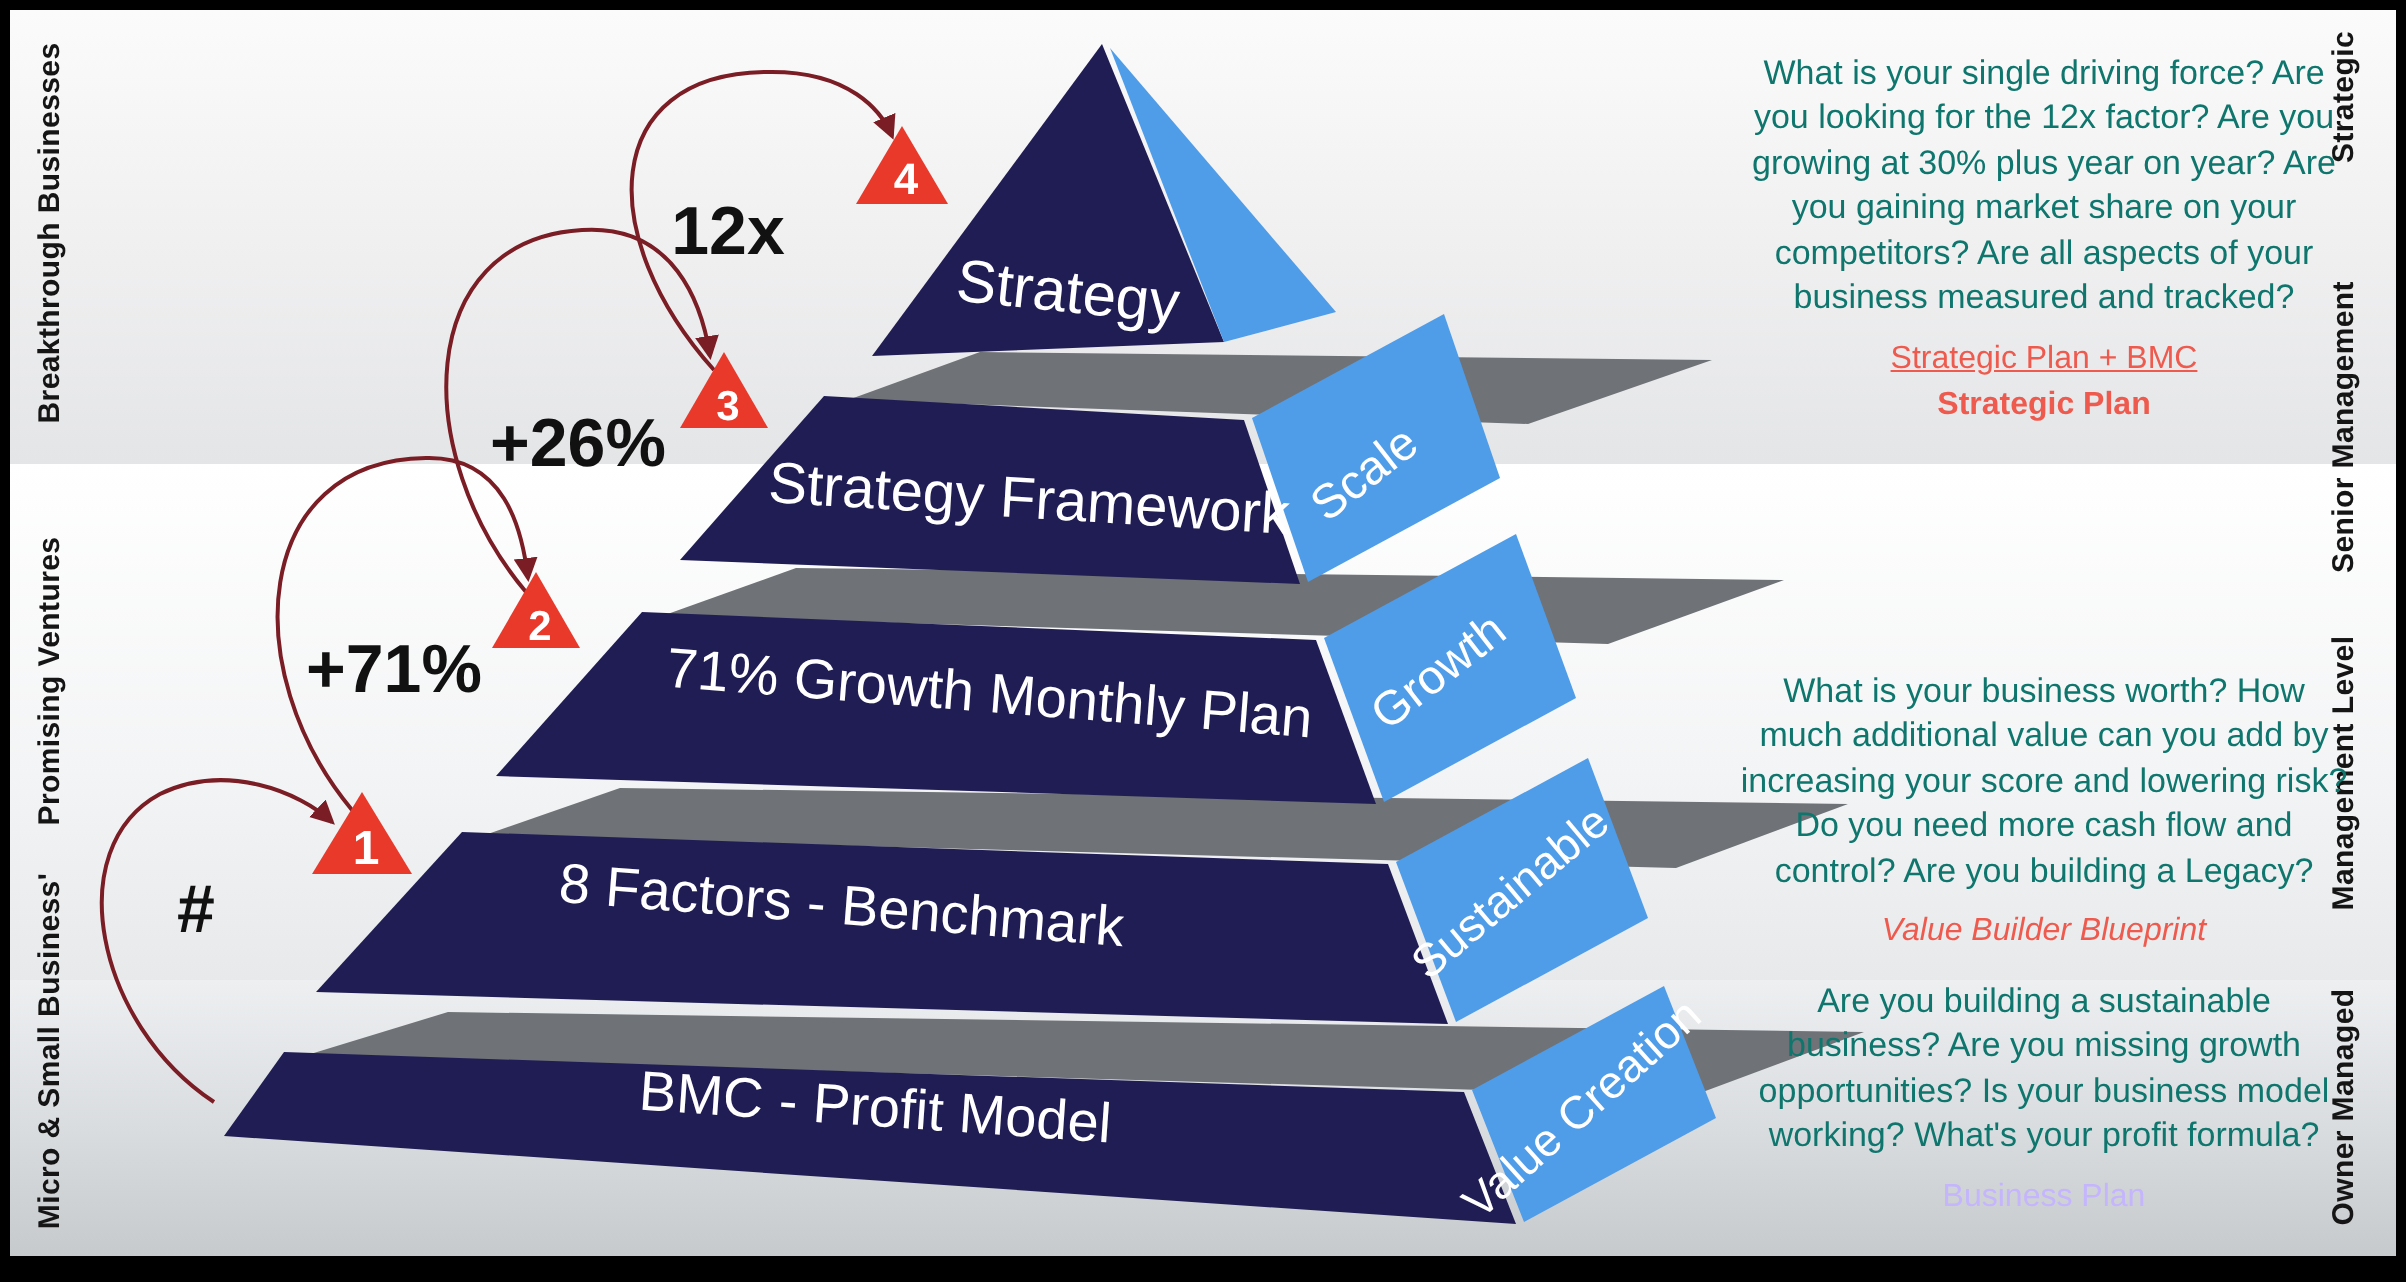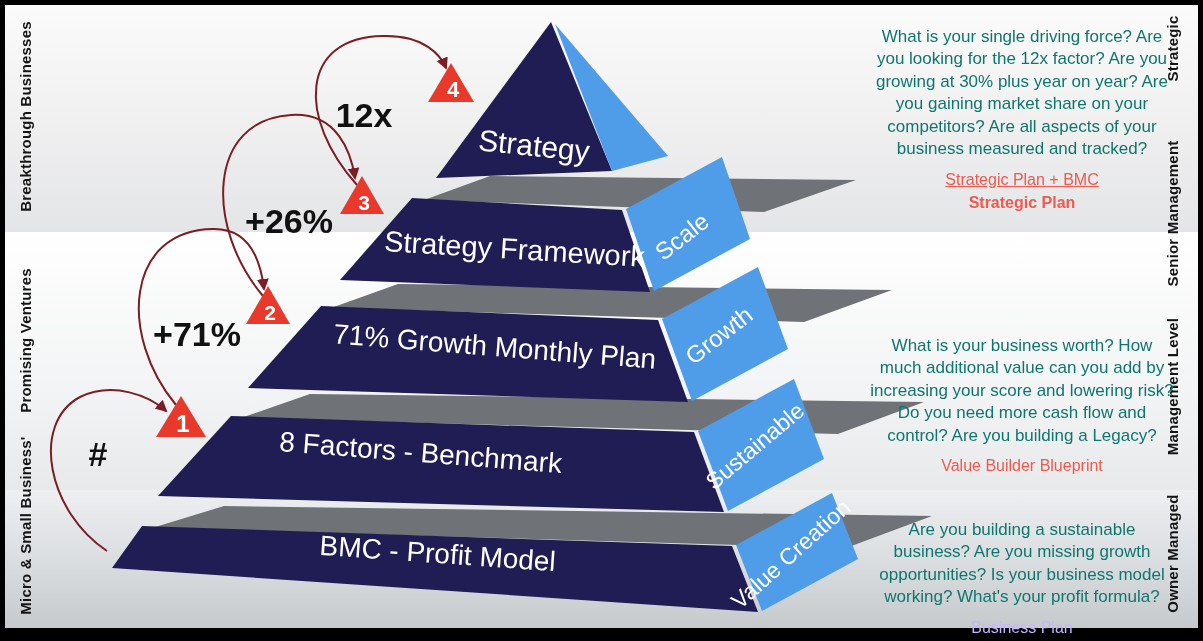--- a/index.html
+++ b/index.html
@@ -45,23 +45,23 @@
 
   <div class="annot" style="top:26px;">
     <div class="q">What is your single driving force? Are you looking for the 12x factor? Are you growing at 30% plus year on year? Are you gaining market share on your competitors? Are all aspects of your business measured and tracked?</div>
     <div class="plan" style="color:#ee5a4e;text-decoration:underline;">Strategic Plan + BMC</div>
   </div>
   <div class="annot" style="top:184px;">
     <div class="plan" style="color:#ee5a4e;font-weight:bold;">Strategic Plan</div>
   </div>
   <div class="annot" style="top:320px;margin-top:15px;">
     <div class="q">What is your business worth? How much additional value can you add by increasing your score and lowering risk? Do you need more cash flow and control? Are you building a Legacy?</div>
-    <div class="plan" style="color:#ee5a4e;">Value Builder Blueprint</div>
+    <div class="plan" style="color:#ee5a4e;font-style:italic;">Value Builder Blueprint</div>
   </div>
-  <div class="annot" style="top:490px;margin-top:29px;">
+  <div class="annot" style="top:490px;">
     <div class="q">Are you building a sustainable business? Are you missing growth opportunities? Is your business model working? What's your profit formula?</div>
     <div class="plan" style="color:#c4b5fd;">Business Plan</div>
   </div>
 
   <svg class="diagram" width="1203" height="641" viewBox="0 0 1203 641">
     <defs>
       <marker id="ah" markerWidth="8" markerHeight="8" refX="5" refY="3" orient="auto">
         <path d="M0,0 L6,3 L0,6 Z" fill="#7b1d24"></path>
       </marker>
     </defs>

